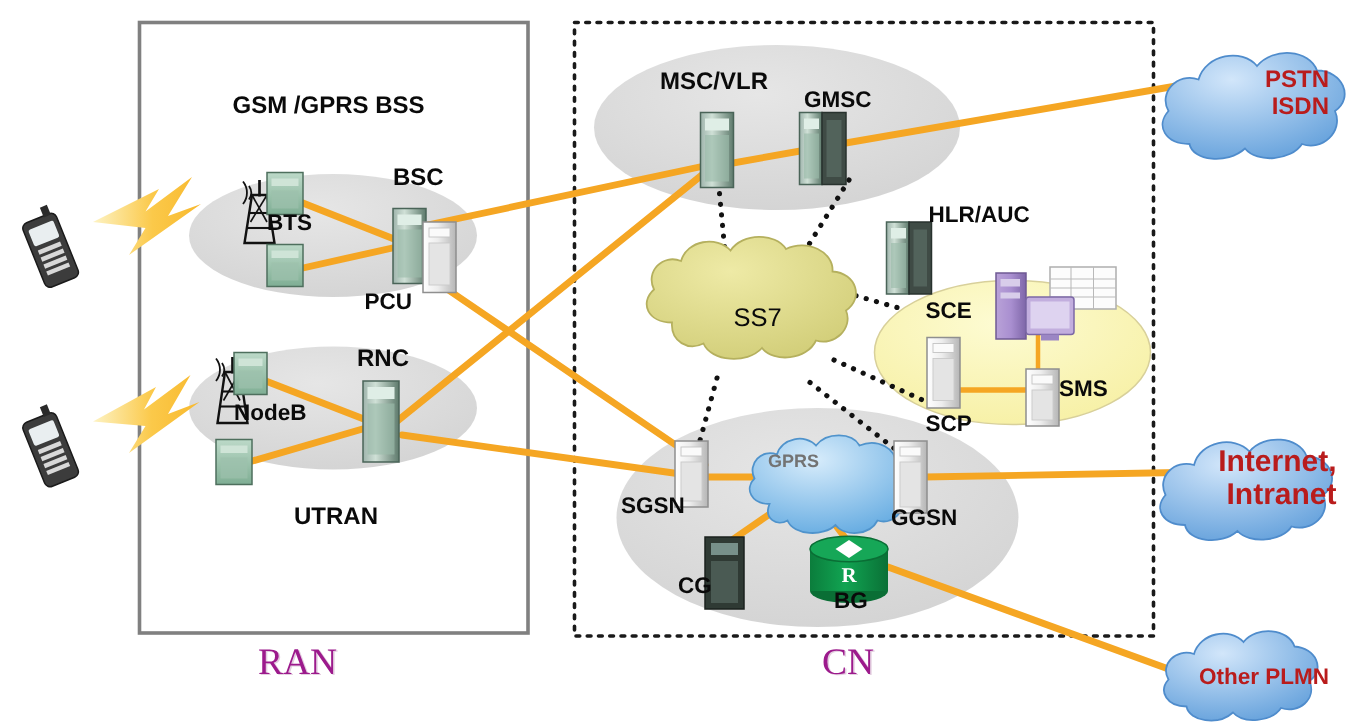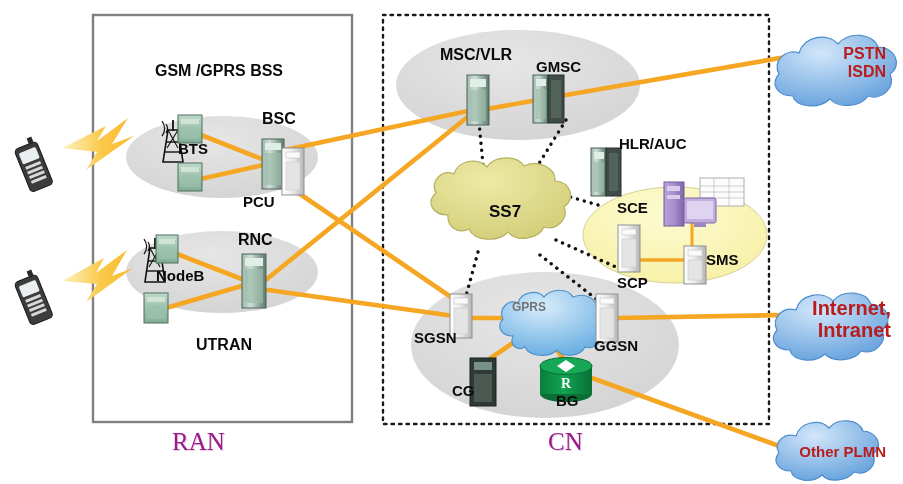--- a/index.html
+++ b/index.html
@@ -9,21 +9,21 @@
   svg.layer{position:absolute;left:0;top:0;width:903px;height:484px;}
   .lbl{position:absolute;font-weight:bold;color:#0a0a0a;white-space:nowrap;
        font-family:"Liberation Sans",sans-serif;line-height:1;}
   .lbl-md{font-size:15px;}
   .lbl-big{font-size:16px;}
   .cloudtxt{position:absolute;font-weight:bold;color:#b91c1c;text-align:right;
             font-family:"Liberation Sans",sans-serif;line-height:1.12;}
   .zonetxt{position:absolute;font-family:"Liberation Serif",serif;font-weight:normal;
            color:#9c1a8c;font-size:25px;line-height:1;
            text-shadow:1px 1px 0 #e3cfe0;}
-  .ss7txt{position:absolute;font-weight:bold;color:#0a0a0a;font-size:17px;
+  .ss7txt{position:absolute;font-weight:normal;color:#0a0a0a;font-size:17px;
           font-family:"Liberation Sans",sans-serif;}
   .gprstxt{position:absolute;font-weight:bold;color:#737373;font-size:12px;
            font-family:"Liberation Sans",sans-serif;}
 </style>
 </head>
 <body>
 
 <div id="stage">
 
   <svg class="layer" viewBox="0 0 903 484">

